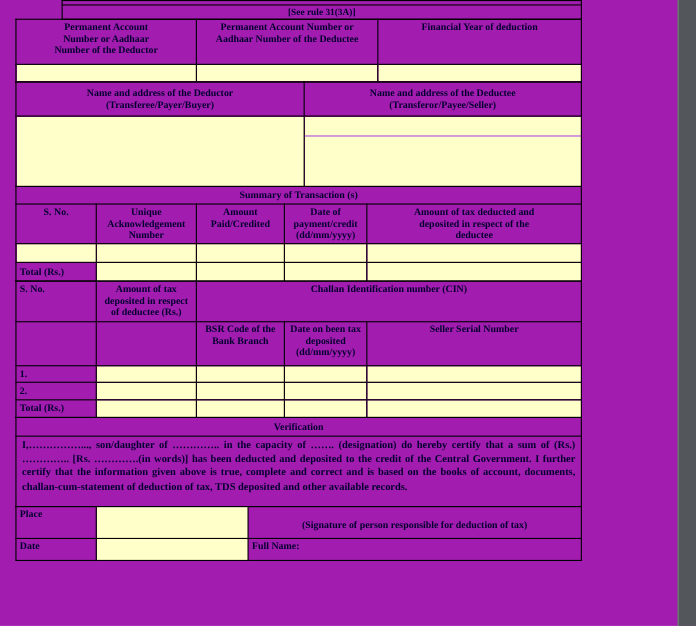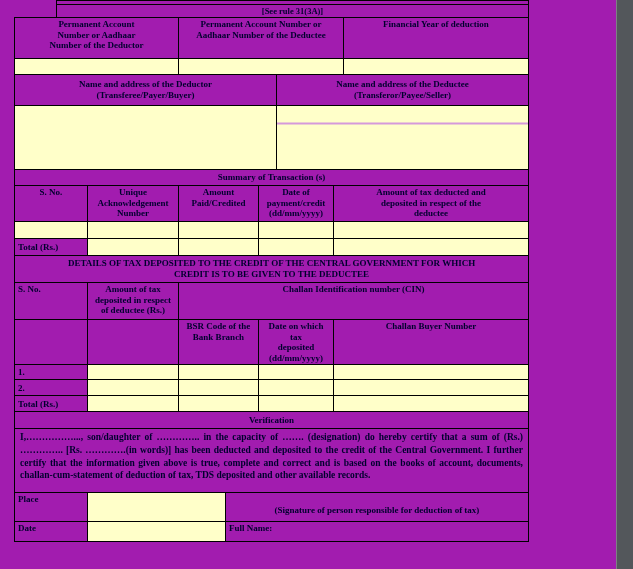--- a/index.html
+++ b/index.html
@@ -146,40 +146,36 @@
 
     <table>
       <colgroup>
           <col style="width:73px">
           <col style="width:91px">
           <col style="width:80px">
           <col style="width:75px">
           <col style="width:195px">
         </colgroup>
       <tbody>
-          <tr>
-            <td colspan="5" class="h27 c pre">DETAILS OF TAX DEPOSITED TO THE CREDIT OF THE CENTRAL GOVERNMENT FOR WHICH
-CREDIT IS TO BE GIVEN TO THE DEDUCTEE</td>
-          </tr>
       <tr>
         <td class="h37 t">S. No.</td>
         <td class="h37 c t pre">Amount of tax
 deposited in respect
 of deductee (Rs.)</td>
         <td colspan="3" class="h37 c t">Challan Identification number (CIN)</td>
       </tr>
       <tr>
         <td class="h40"></td>
         <td class="h40"></td>
         <td class="h40 c t pre">BSR Code of the
 Bank Branch</td>
-        <td class="h40 c t pre">Date on which tax
+        <td class="h40 c t pre">Date on been tax
 deposited
 (dd/mm/yyyy)</td>
-        <td class="h40 c t">Challan Buyer Number</td>
+        <td class="h40 c t">Seller Serial Number</td>
       </tr>
       <tr>
         <td class="h15">1.</td>
         <td class="h15 yellow"></td>
         <td class="h15 yellow"></td>
         <td class="h15 yellow"></td>
         <td class="h15 yellow"></td>
       </tr>
       <tr>
         <td class="h16">2.</td>

